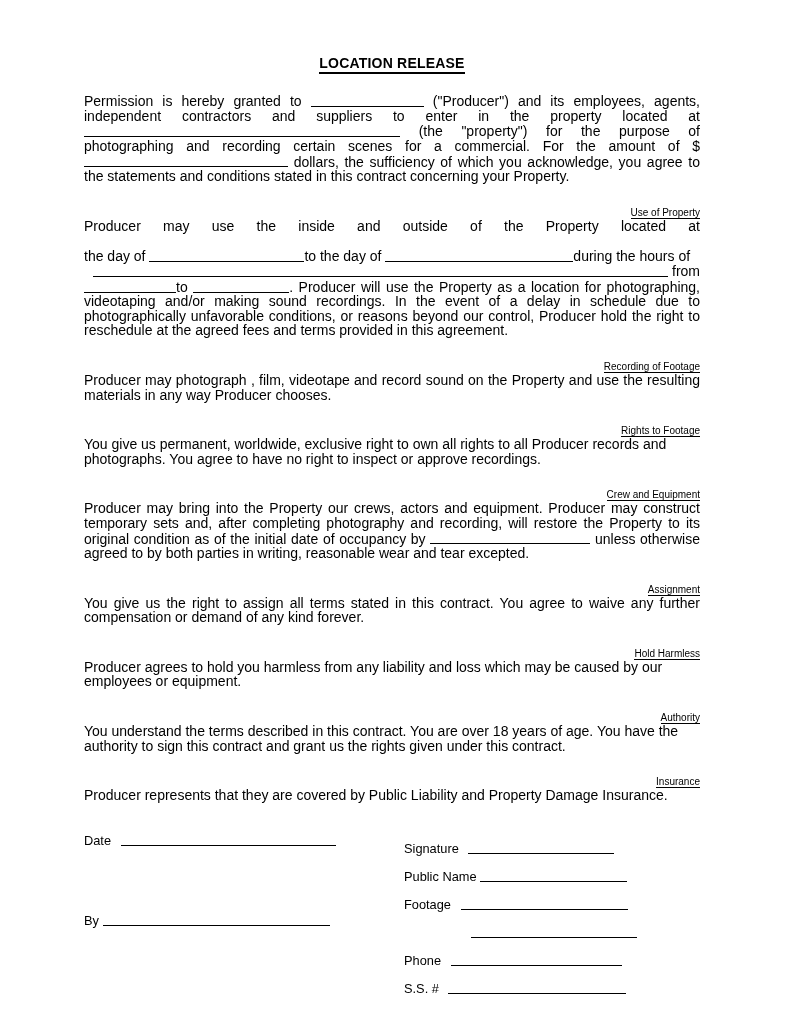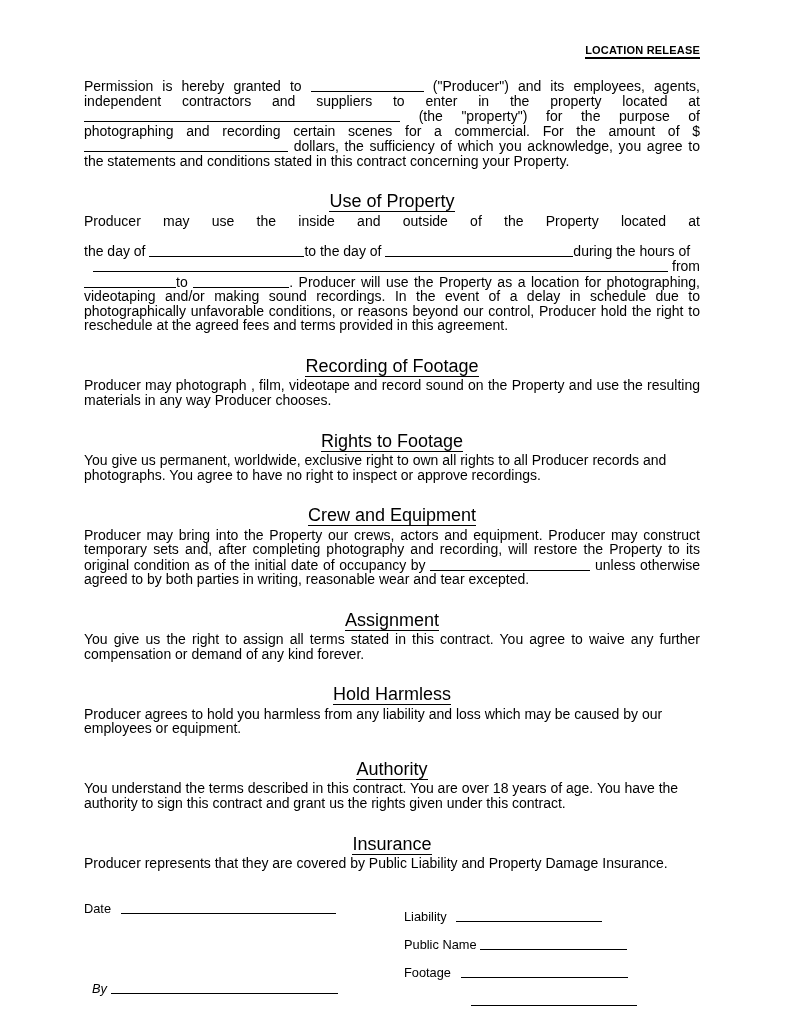--- a/index.html
+++ b/index.html
@@ -25,37 +25,37 @@
   }
   .content {
     position: absolute;
     left: 84px;
     top: 0;
     width: 616px;
   }
 
   
   .doc-title {
-    text-align: right;
-    font-size: 11px;
+    text-align: center;
+    font-size: 14px;
     font-weight: bold;
     letter-spacing: 0.2px;
     margin: 0;
-    padding-top: 44px;
+    padding-top: 56px;
     line-height: 1.1;
   }
   .doc-title span.t {
     border-bottom: 2px solid #000;
     padding-bottom: 1px;
   }
 
   
   .section-heading {
-    text-align: center;
-    font-size: 18px;
+    text-align: right;
+    font-size: 10px;
     font-weight: normal;
     margin: 0;
     line-height: 1.3;
   }
   .section-heading span.t {
     border-bottom: 1px solid #000;
     padding-bottom: 0px;
   }
 
   
@@ -196,29 +196,29 @@
     </div>
     <p class="body left">Producer represents that they are covered by Public Liability and Property Damage Insurance.</p>
 
     <div class="sig-area">
 
       <div class="sig-col-left">
         <div class="sig-row" style="position:absolute; left:0; top:0;">
           <span class="sig-label">Date</span>
           <span class="sig-line" style="width:215px; margin-left:6px;"></span>
         </div>
-        <div class="sig-row" style="position:absolute; left:8px; top:80px;font-style:italic;">
+        <div class="sig-row" style="position:absolute; left:0; top:80px;">
           <span class="sig-label">By</span>
           <span class="sig-line" style="width:227px; margin-left:0px;"></span>
         </div>
       </div>
 
       <div class="sig-col-right">
         <div class="sig-row" style="position:absolute; left:0; top:0;">
-          <span class="sig-label">Liability</span>
+          <span class="sig-label">Signature</span>
           <span class="sig-line" style="width:146px; margin-left:6px;"></span>
         </div>
         <div class="sig-row" style="position:absolute; left:0; top:28px;">
           <span class="sig-label">Public Name</span>
           <span class="sig-line" style="width:147px; margin-left:0px;"></span>
         </div>
         <div class="sig-row" style="position:absolute; left:0; top:56px;">
           <span class="sig-label">Footage</span>
           <span class="sig-line" style="width:167px; margin-left:6px;"></span>
         </div>

